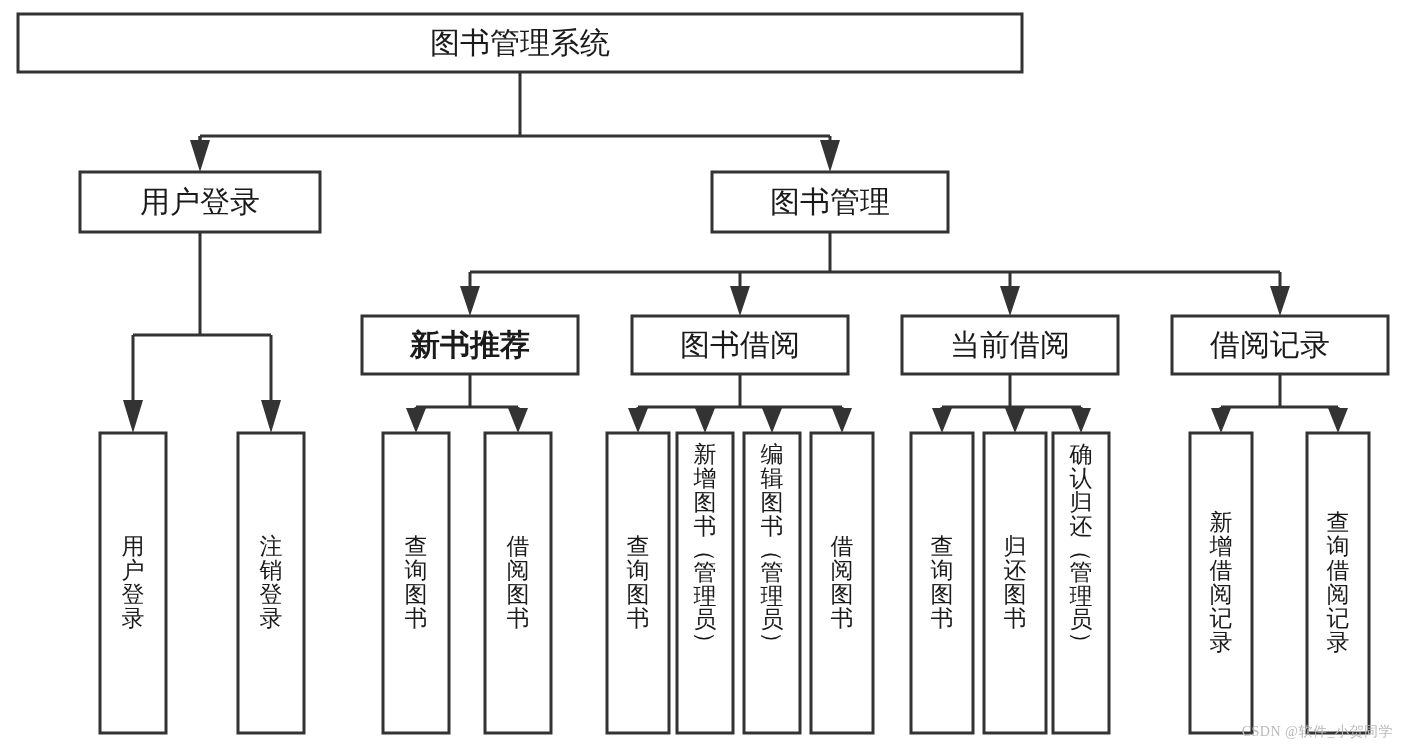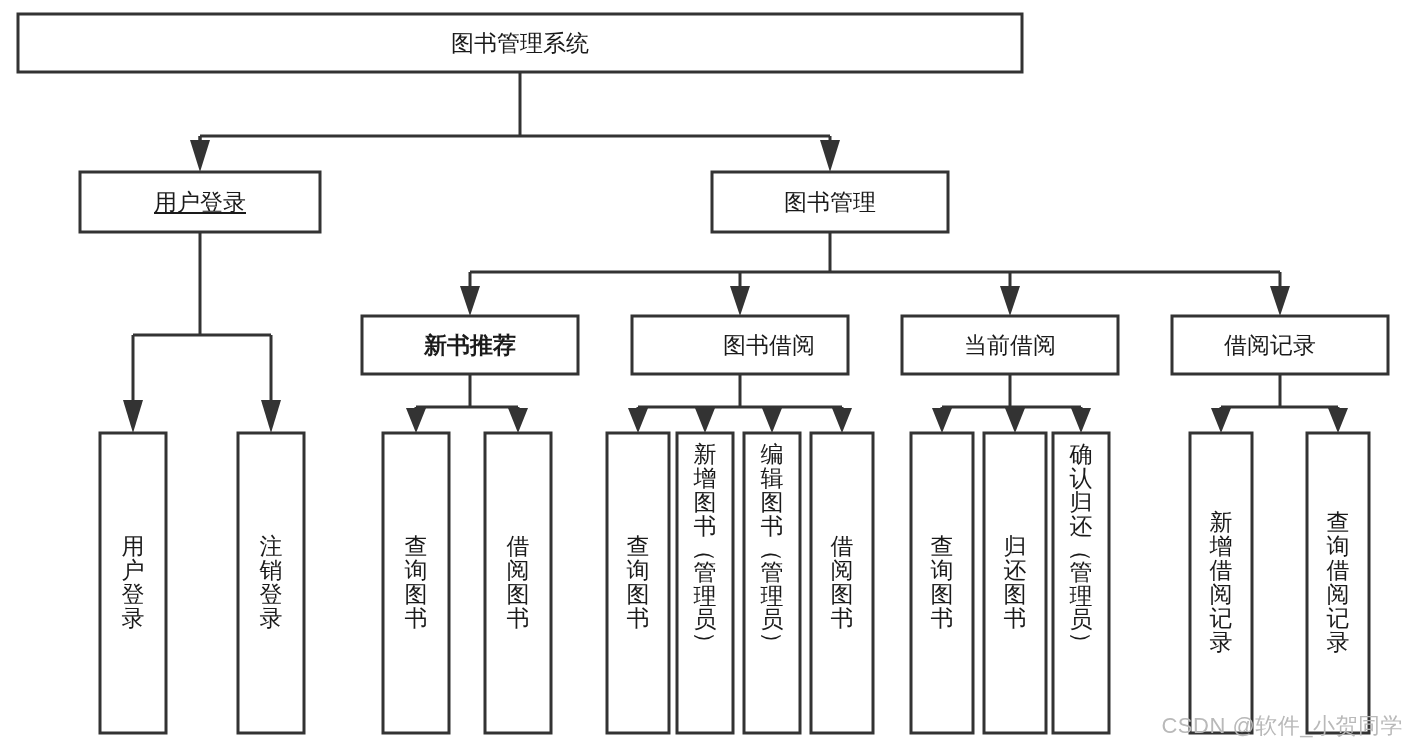--- a/index.html
+++ b/index.html
@@ -35,25 +35,25 @@
     stroke-width: 3;
     fill: none;
     stroke-linecap: butt;
   }
   .arrow-head {
     fill: #333333;
     stroke: none;
   }
   .watermark-text {
     position: absolute;
-    right: 2px;
+    right: 12px;
     bottom: 6px;
     color: #b9b9b9;
-    font-size: 22px;
-    font-family: Liberation Sans, sans-serif;
+    font-size: 14px;
+    font-family: Liberation Serif, serif;
     white-space: nowrap;
     letter-spacing: 0.5px;
     pointer-events: none;
   }
   
   .vlabel {
     position: absolute;
     display: flex;
     flex-direction: column;
     align-items: center;
@@ -64,21 +64,21 @@
     font-family: "DejaVu Sans", "Liberation Sans", sans-serif;
     pointer-events: none;
     text-align: center;
   }
   .vlabel span { display: block; }
   .hlabel {
     position: absolute;
     display: flex;
     align-items: center;
     justify-content: center;
-    font-size: 23px;
+    font-size: 30px;
     color: #1a1a1a;
     font-family: "DejaVu Sans", "Liberation Sans", sans-serif;
     pointer-events: none;
     white-space: nowrap;
   }
 </style>
 </head>
 <body>
 
 <div id="diagram-root">
@@ -170,27 +170,27 @@
       <rect class="node-rect" x="911" y="433" width="62" height="300"></rect>
       <rect class="node-rect" x="984" y="433" width="62" height="300"></rect>
       <rect class="node-rect" x="1053" y="433" width="56" height="300"></rect>
       <rect class="node-rect" x="1190" y="433" width="62" height="300"></rect>
       <rect class="node-rect" x="1307" y="433" width="62" height="300"></rect>
     </g>
   </svg>
 
   <div class="hlabel" style="left:18px; top:14px; width:1004px; height:58px;">图书管理系统</div>
 
-  <div class="hlabel" style="left:80px; top:172px; width:240px; height:60px;text-decoration:underline;">用户登录</div>
+  <div class="hlabel" style="left:80px; top:172px; width:240px; height:60px;">用户登录</div>
 
   <div class="hlabel" style="left:712px; top:172px; width:236px; height:60px;">图书管理</div>
 
   <div class="hlabel" style="left:362px; top:316px; width:216px; height:58px;font-weight:bold;">新书推荐</div>
 
-  <div class="hlabel" style="left:661px; top:316px; width:216px; height:58px;">图书借阅</div>
+  <div class="hlabel" style="left:632px; top:316px; width:216px; height:58px;">图书借阅</div>
 
   <div class="hlabel" style="left:902px; top:316px; width:216px; height:58px;">当前借阅</div>
 
   <div class="hlabel" style="left:1172px; top:316px; width:196px; height:58px;">借阅记录</div>
 
   <div class="vlabel" style="left:100px; top:433px; width:66px; height:300px;">
       <span>用</span>
       <span>户</span>
       <span>登</span>
       <span>录</span>

